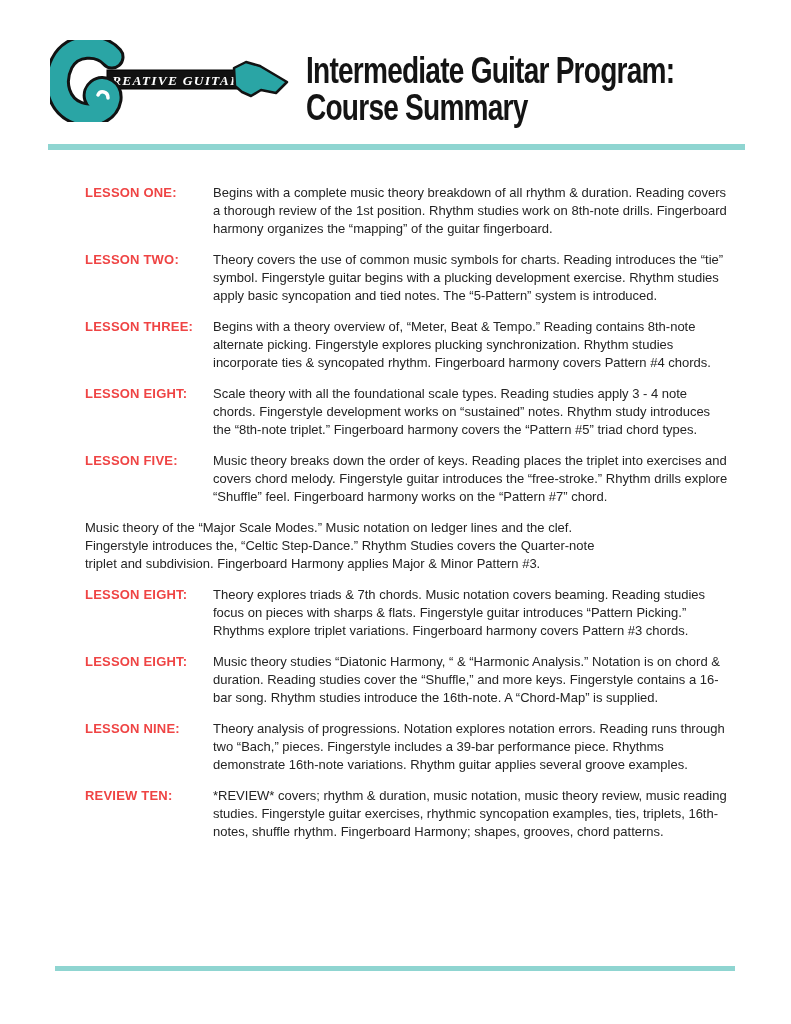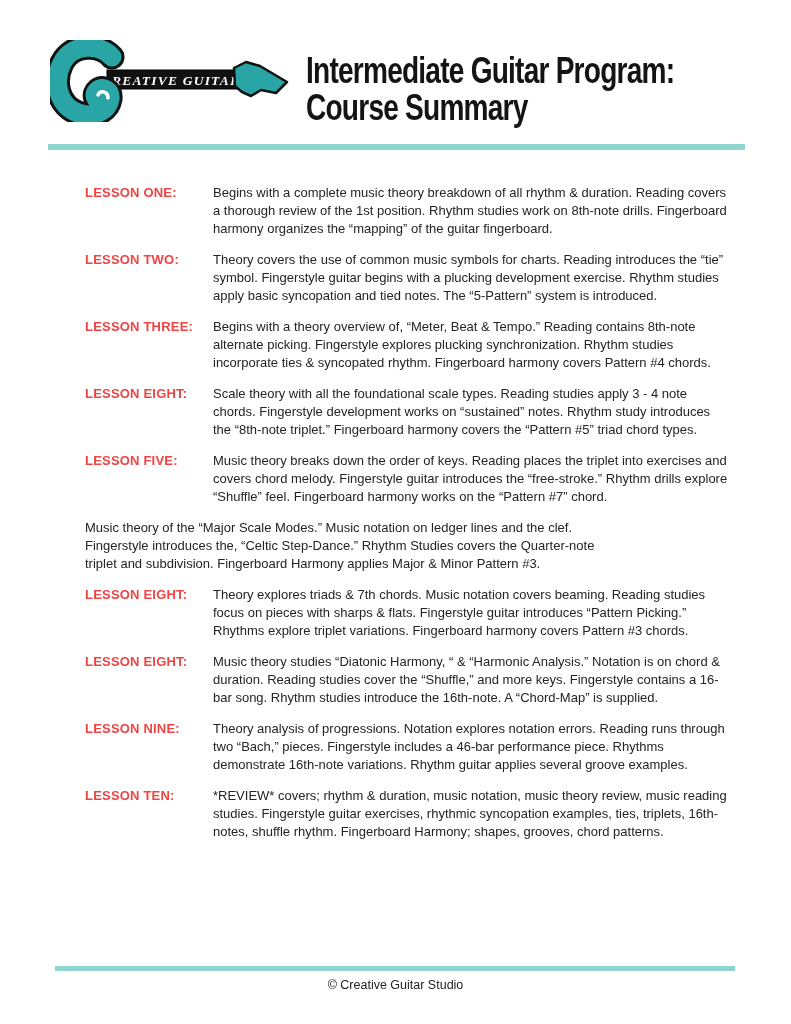--- a/index.html
+++ b/index.html
@@ -126,27 +126,24 @@
     <div class="lesson-row">
       <div class="lesson-label">LESSON EIGHT:</div>
       <div class="lesson-desc">Theory explores triads &amp; 7th chords. Music notation covers beaming. Reading studies focus on pieces with sharps &amp; flats. Fingerstyle guitar introduces “Pattern Picking.” Rhythms explore triplet variations. Fingerboard harmony covers Pattern #3 chords.</div>
     </div>
     <div class="lesson-row">
       <div class="lesson-label">LESSON EIGHT:</div>
       <div class="lesson-desc">Music theory studies “Diatonic Harmony, “ &amp; “Harmonic Analysis.” Notation is on chord &amp; duration. Reading studies cover the “Shuffle,” and more keys. Fingerstyle contains a 16-bar song. Rhythm studies introduce the 16th-note. A “Chord-Map” is supplied.</div>
     </div>
     <div class="lesson-row">
       <div class="lesson-label">LESSON NINE:</div>
-      <div class="lesson-desc">Theory analysis of progressions. Notation explores notation errors. Reading runs through two “Bach,” pieces. Fingerstyle includes a 46-bar performance piece. Rhythms demonstrate 16th-note variations. Rhythm guitar applies several groove examples.</div>
+      <div class="lesson-desc">Theory analysis of progressions. Notation explores notation errors. Reading runs through two “Bach,” pieces. Fingerstyle includes a 39-bar performance piece. Rhythms demonstrate 16th-note variations. Rhythm guitar applies several groove examples.</div>
     </div>
     <div class="lesson-row">
-      <div class="lesson-label">LESSON TEN:</div>
+      <div class="lesson-label">REVIEW TEN:</div>
       <div class="lesson-desc">*REVIEW* covers; rhythm &amp; duration, music notation, music theory review, music reading studies. Fingerstyle guitar exercises, rhythmic syncopation examples, ties, triplets, 16th-notes, shuffle rhythm. Fingerboard Harmony; shapes, grooves, chord patterns.</div>
     </div>
   </main>
 
   <div class="rule rule-bottom"></div>
 
-  <footer class="footer">
-    <span>© Creative Guitar Studio</span>
-  </footer>
 
 </div>
 
 </body></html>

